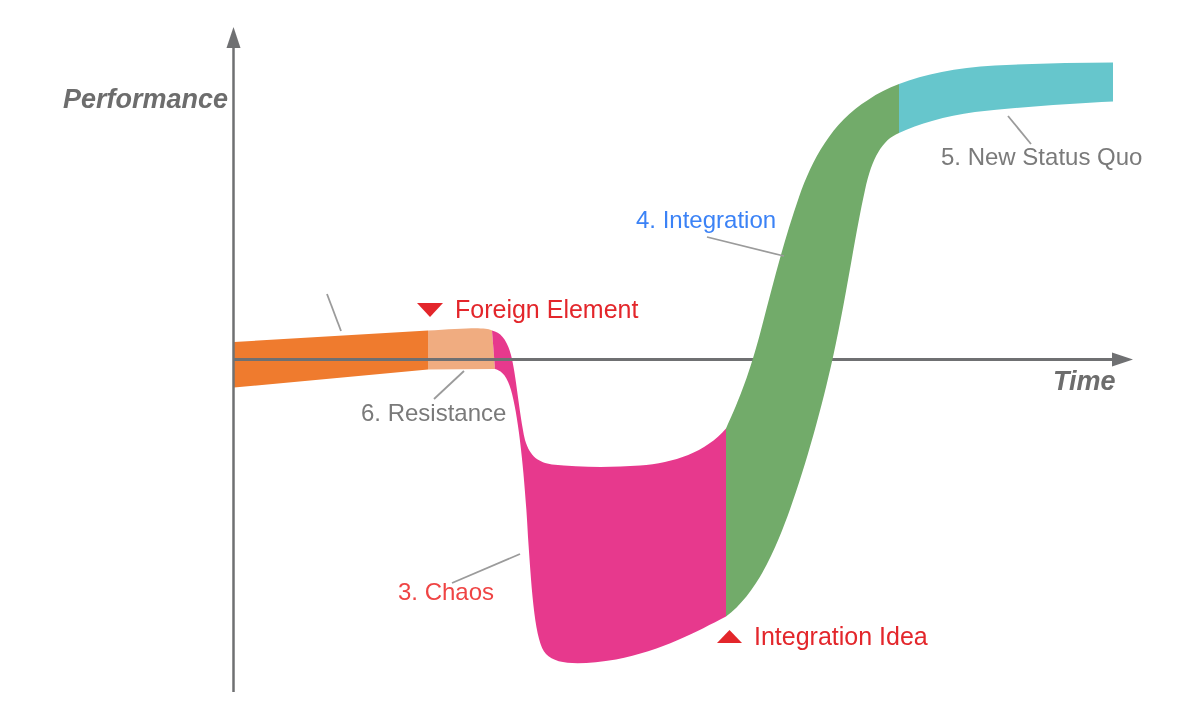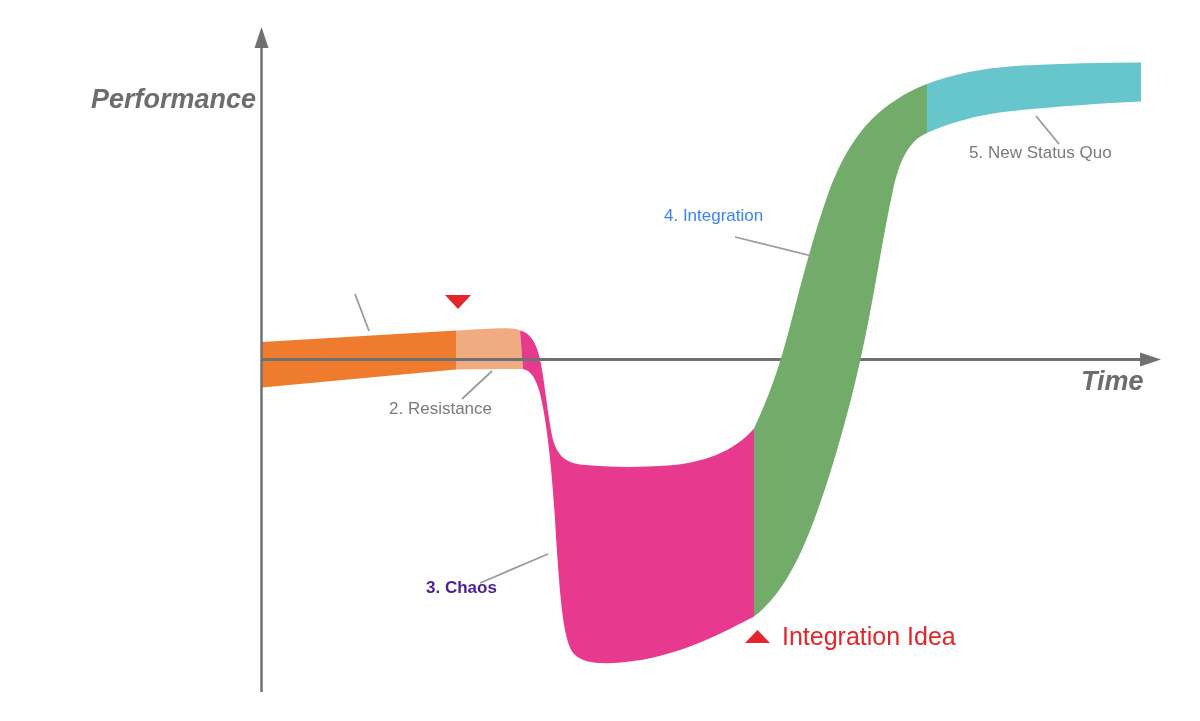--- a/index.html
+++ b/index.html
@@ -2,26 +2,25 @@
 <html><head>
 <meta charset="utf-8">
 <style>
   html,body{margin:0;padding:0;background:#ffffff;}
   .canvas{
     position:relative;
     width:1172px;height:721px;
     background:#ffffff;
     font-family:"Liberation Sans", sans-serif;
     overflow:hidden;
-    margin-left:28px;
   }
   .canvas svg.plot{position:absolute;left:0;top:0;}
   .lbl{
     position:absolute;
-    font-size:17px;
+    font-size:24px;
     line-height:1.2;
     white-space:nowrap;
   }
   .axis-lbl{
     position:absolute;
     font-size:27px;
     font-weight:bold;
     font-style:italic;
     white-space:nowrap;
   }
@@ -89,29 +88,30 @@
     <line x1="327" y1="294" x2="341" y2="331" stroke-width="1.8" stroke="#9B9B9B"></line>
     <line x1="434" y1="399" x2="464" y2="371" stroke-width="1.8" stroke="#9B9B9B"></line>
     <line x1="452" y1="583" x2="520" y2="554" stroke-width="1.8" stroke="#9B9B9B"></line>
     <line x1="707" y1="237" x2="784" y2="256" stroke-width="1.8" stroke="#9B9B9B"></line>
     <line x1="1008" y1="116" x2="1031" y2="144" stroke-width="1.8" stroke="#9B9B9B"></line>
   </svg>
 
   <div class="axis-lbl" style="left: 63px; top: 84px; color: rgb(109, 109, 109);">Performance</div>
   <div class="axis-lbl" style="left: 1053px; top: 366px; color: rgb(109, 109, 109);">Time</div>
 
-  <div class="lbl" style="left: 361px; top: 399px; color: rgb(122, 122, 122);">2. Resistance</div>
-  <div class="lbl" style="left: 398px; top: 578px; color: #4c1d95; font-weight: bold;">3. Chaos</div>
+  <div class="lbl" style="left: 361px; top: 399px; color: rgb(122, 122, 122);">6. Resistance</div>
+  <div class="lbl" style="left: 398px; top: 578px; color: #ef4444;">3. Chaos</div>
   <div class="lbl" style="left: 636px; top: 206px; color: #3b82f6;">4. Integration</div>
   <div class="lbl" style="left: 941px; top: 143px; color: rgb(122, 122, 122);">5. New Status Quo</div>
 
   <div class="annot" style="left:417px;top:295px;">
     <svg width="26" height="14" viewBox="0 0 26 14">
       <polygon points="0,0 26,0 13,14" fill="#E3262B"></polygon>
     </svg>
+    <span style="color: rgb(227, 38, 43);">Foreign Element</span>
   </div>
 
   <div class="annot" style="left:717px;top:622px;">
     <svg width="25" height="13" viewBox="0 0 25 13">
       <polygon points="12.5,0 0,13 25,13" fill="#E3262B"></polygon>
     </svg>
     <span style="color: rgb(227, 38, 43);">Integration Idea</span>
   </div>
 
 </div>

